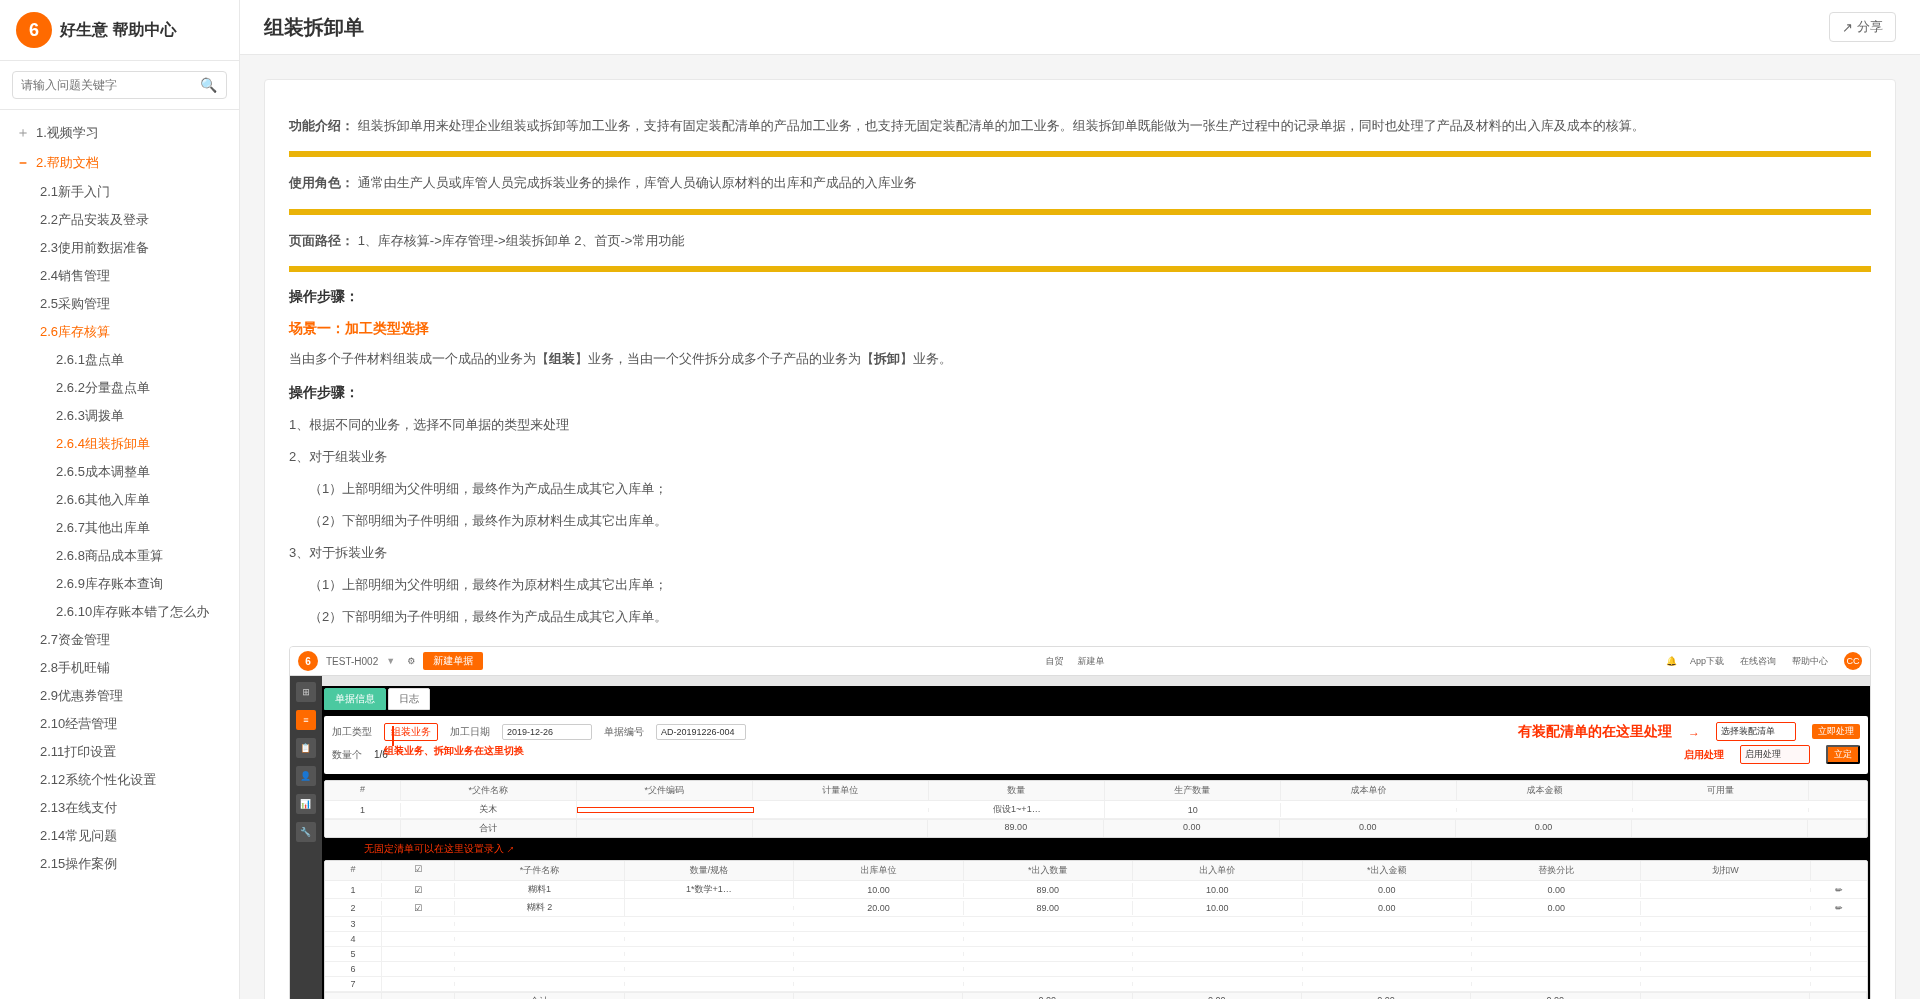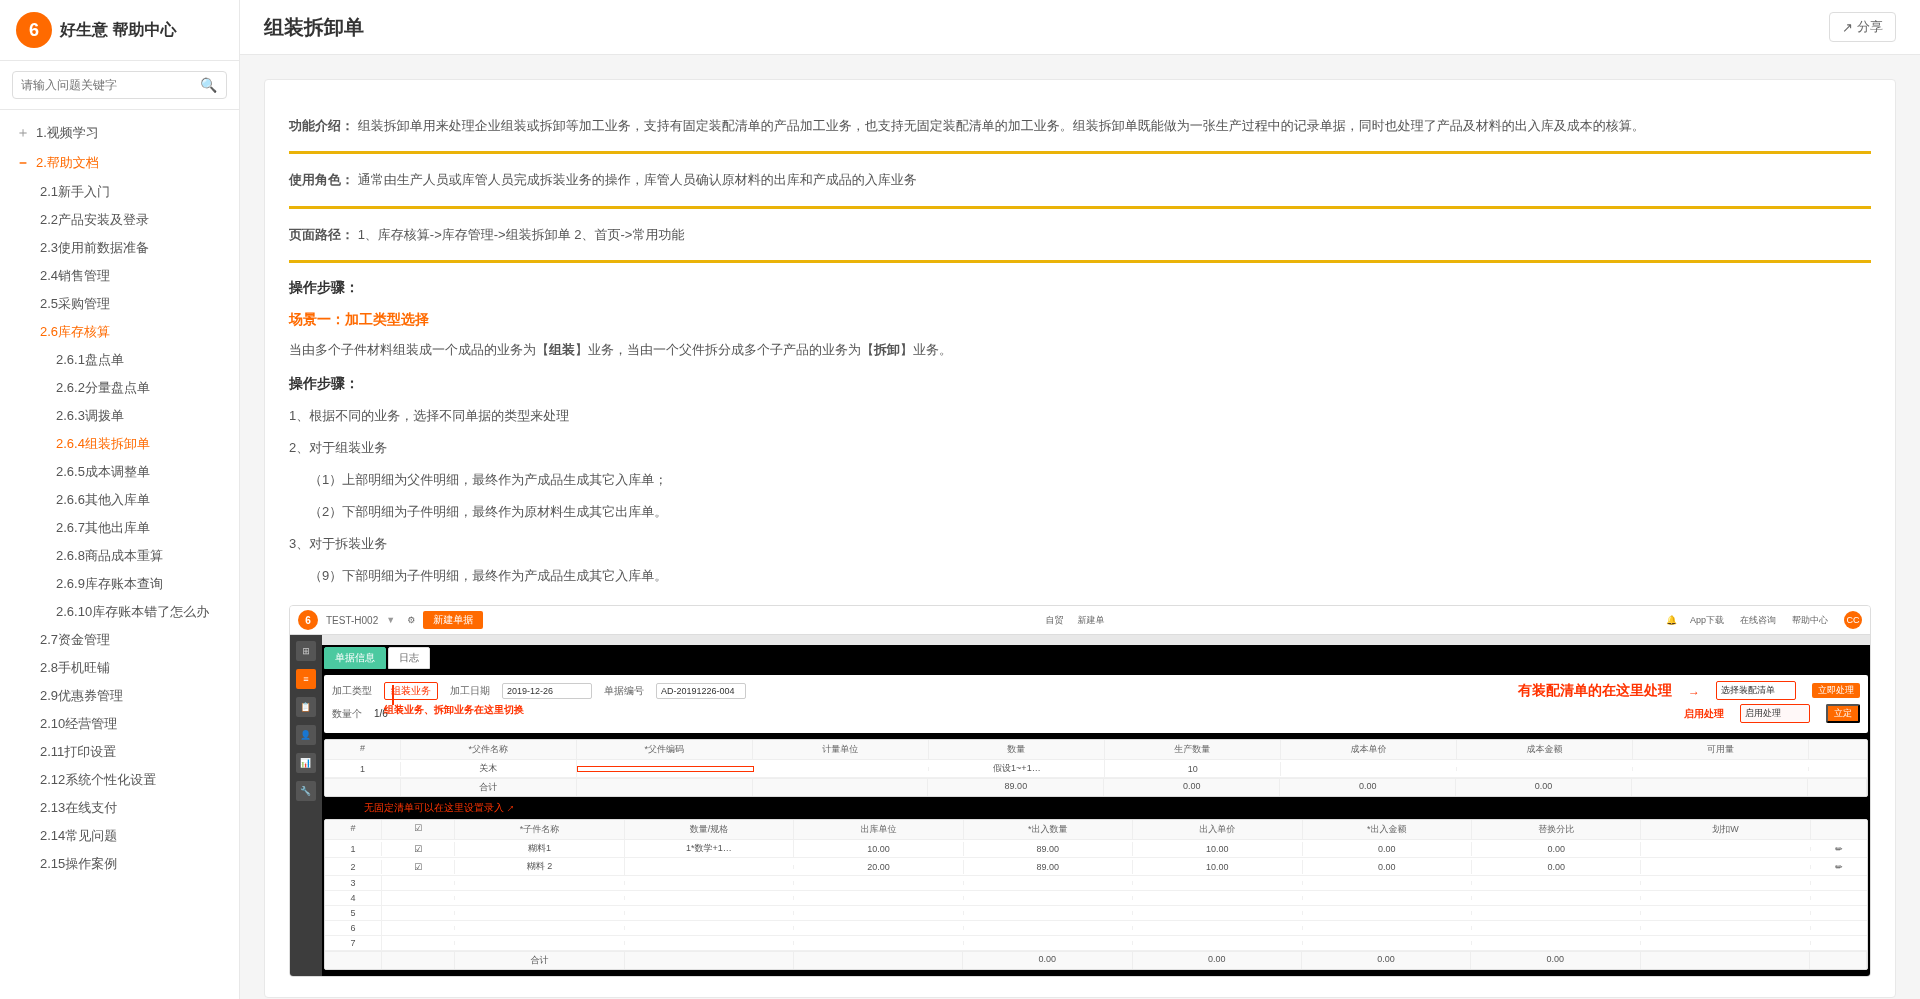--- a/index.html
+++ b/index.html
@@ -25,21 +25,21 @@
 
     
     .main { flex: 1; display: flex; flex-direction: column; overflow: hidden; }
     .top-bar { background: #fff; border-bottom: 1px solid #e8e8e8; padding: 12px 24px; display: flex; align-items: center; justify-content: space-between; }
     .page-title { font-size: 20px; font-weight: bold; color: #333; }
     .share-btn { display: flex; align-items: center; border: 1px solid #ddd; border-radius: 4px; padding: 5px 12px; cursor: pointer; font-size: 13px; color: #666; background: #fff; }
     .share-btn .share-icon { margin-right: 4px; }
 
     .content-area { flex: 1; overflow-y: auto; padding: 24px; background: #f5f5f5; }
     .content-card { background: #fff; border: 1px solid #e8e8e8; border-radius: 4px; padding: 20px 24px; margin-bottom: 0; }
-    .info-block { padding: 14px 0; border-bottom: 3px solid #eab308; font-size: 13px; line-height: 1.8; color: #555; }
+    .info-block { padding: 14px 0; border-bottom: 6px solid #eab308; font-size: 13px; line-height: 1.8; color: #555; }
     .info-block:last-child { border-bottom: none; }
     .sub-title { font-size: 14px; font-weight: bold; color: #ff6a00; margin: 14px 0 8px 0; }
     .op-steps { font-size: 14px; font-weight: bold; color: #333; margin-bottom: 10px; }
     .text-block { font-size: 13px; color: #555; line-height: 2; }
     .text-block p { margin-bottom: 6px; }
     .indent1 { padding-left: 20px; }
 
     
     .screenshot-area { margin-top: 16px; border: 1px solid #ddd; border-radius: 4px; overflow: hidden; background: #f0f0f0; position: relative; }
 
@@ -173,21 +173,22 @@
         <div class="text-block">
           <p>当由多个子件材料组装成一个成品的业务为【<span style="font-weight:bold;">组装</span>】业务，当由一个父件拆分成多个子产品的业务为【<span style="font-weight:bold;">拆卸</span>】业务。</p>
         </div>
         <div class="op-steps" style="margin-top:12px;">操作步骤：</div>
         <div class="text-block">
           <p>1、根据不同的业务，选择不同单据的类型来处理</p>
           <p>2、对于组装业务</p>
           <p class="indent1">（1）上部明细为父件明细，最终作为产成品生成其它入库单；</p>
           <p class="indent1">（2）下部明细为子件明细，最终作为原材料生成其它出库单。</p>
           <p>3、对于拆装业务</p>
-          <p class="indent1">（9）下部明细为子件明细，最终作为产成品生成其它入库单。</p>
+          <p class="indent1">（1）上部明细为父件明细，最终作为原材料生成其它出库单；</p>
+          <p class="indent1">（2）下部明细为子件明细，最终作为产成品生成其它入库单。</p>
         </div>
 
         <div class="screenshot-area" style="margin-top:16px; position:relative;">
           <div class="sim-screenshot">
 
             <div class="sim-top-bar">
               <div class="sim-logo">6</div>
               <span class="sim-menu-text">TEST-H002</span>
               <span style="font-size:9px;color:#999;">▼</span>
               <span style="font-size:9px;color:#666;margin-left:4px;">⚙</span>

